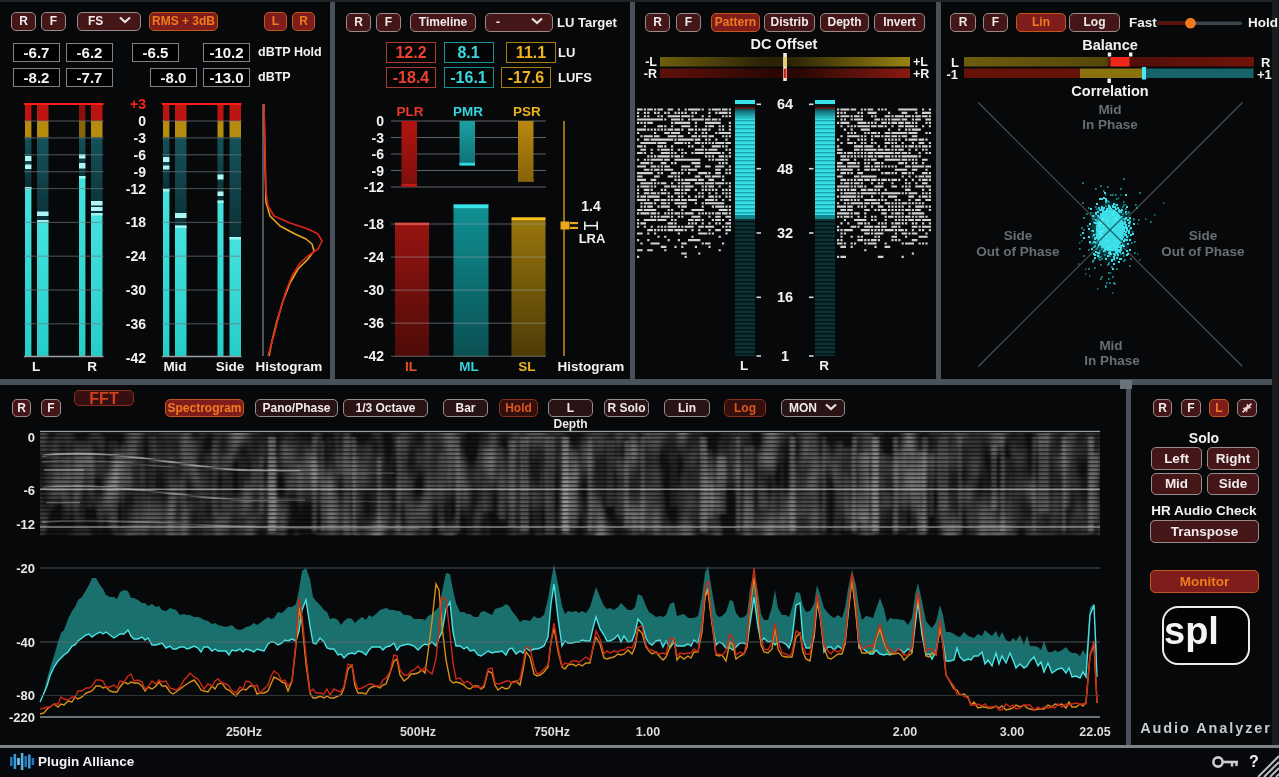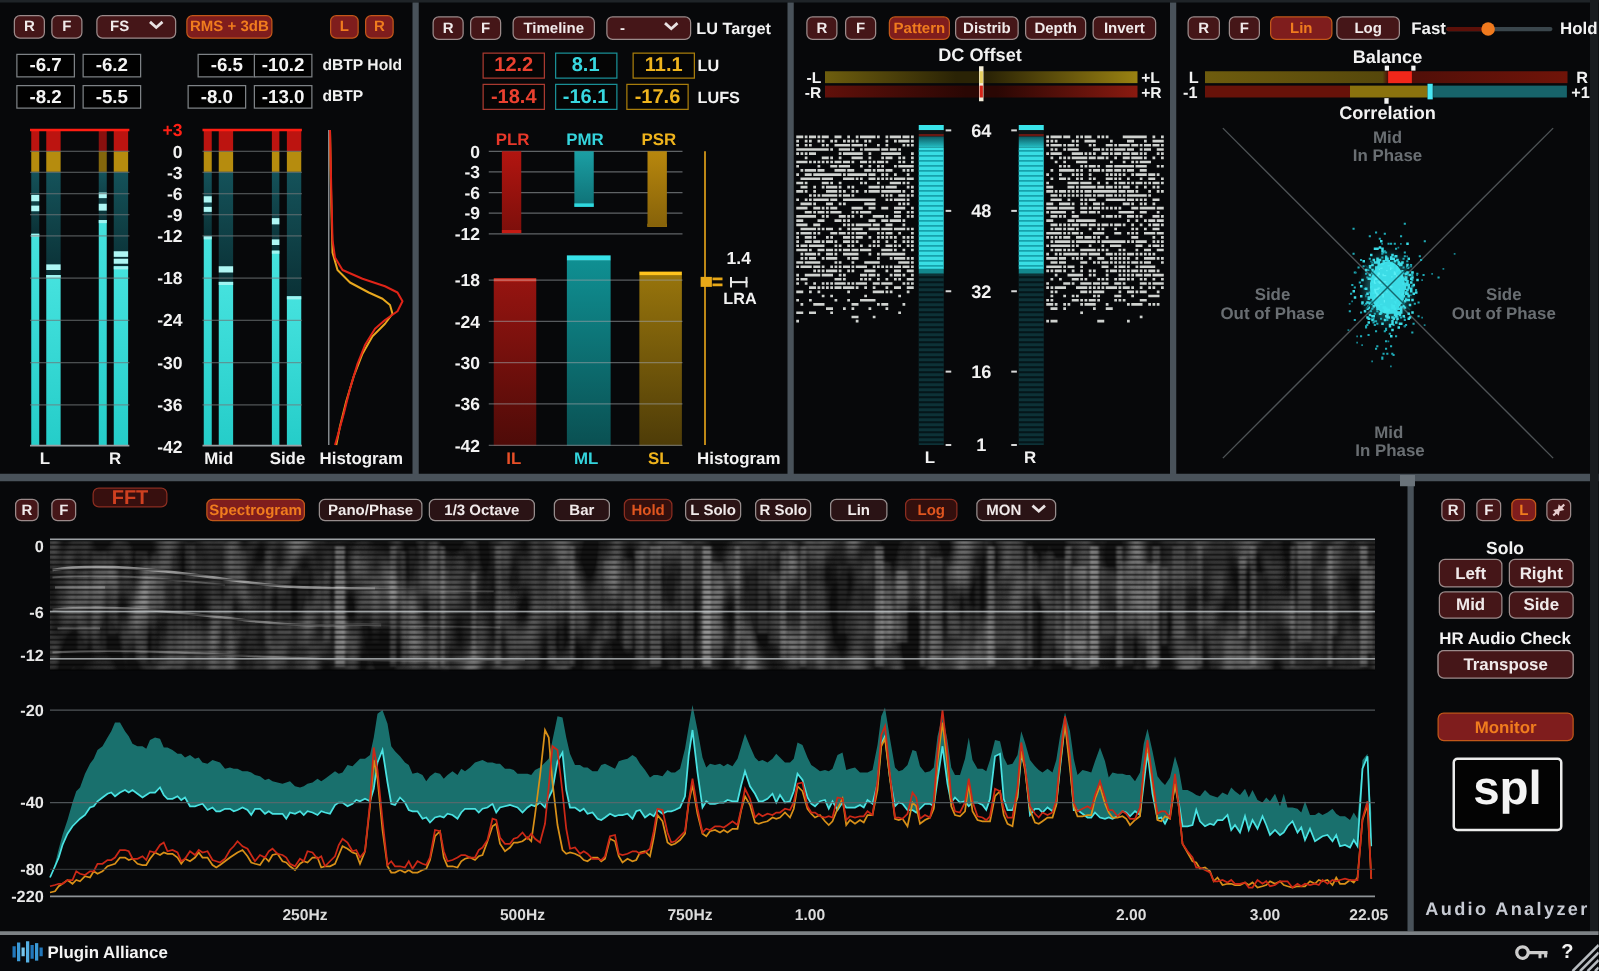--- a/index.html
+++ b/index.html
@@ -32,24 +32,24 @@
       <span style="float:left;margin-left:10px">FS</span>
       <span style="float:right;margin-right:8px"><svg width="14" height="8" viewBox="0 0 14 8" style="position:static;vertical-align:1px">
           <path d="M2 1.5 L7 6 L12 1.5" stroke="#e8e2e2" stroke-width="2.2" fill="none"></path>
         </svg></span>
     </div>
 <div class="btn or" style="left:149px;top:12px;width:69px;height:19px;line-height:17px;font-size:12px">RMS + 3dB</div>
 <div class="btn or" style="left:264px;top:12px;width:23px;height:19px;line-height:17px;font-size:12px">L</div>
 <div class="btn or" style="left:292px;top:12px;width:23px;height:19px;line-height:17px;font-size:12px">R</div>
 <div class="vb" style="left:13px;top:43px">-6.7</div>
 <div class="vb" style="left:66px;top:43px">-6.2</div>
-<div class="vb" style="left:158px;top:43px">-6.5</div>
+<div class="vb" style="left:132px;top:43px">-6.5</div>
 <div class="vb" style="left:203px;top:43px">-10.2</div>
 <div class="vb" style="left:13px;top:68px">-8.2</div>
-<div class="vb" style="left:66px;top:68px">-5.5</div>
+<div class="vb" style="left:66px;top:68px">-7.7</div>
 <div class="vb" style="left:150px;top:68px">-8.0</div>
 <div class="vb" style="left:203px;top:68px">-13.0</div>
 <div class="lb" style="left:258px;top:45px;font-size:12.5px;color:#f2f2f2">dBTP Hold</div>
 <div class="lb" style="left:258px;top:70px;font-size:12.5px;color:#f2f2f2">dBTP</div>
 <svg class="ab" style="left:0;top:0" width="330" height="378" viewBox="0 0 330 378">
       <defs>
         <linearGradient id="cyb" x1="0" y1="0" x2="0" y2="1">
           <stop offset="0" stop-color="#45e2de"></stop>
           <stop offset="1" stop-color="#25cdc9"></stop>
         </linearGradient>
@@ -599,21 +599,21 @@
       <line x1="1128" y1="212" x2="1092" y2="248" stroke="#0a4a50" stroke-width="1.2" opacity="0.8"></line>
     </svg>
 <div class="btn " style="left:12px;top:399px;width:19px;height:18px;line-height:16px;font-size:12px">R</div>
 <div class="btn " style="left:41px;top:399px;width:20px;height:18px;line-height:16px;font-size:12px">F</div>
 <div class="btn rd" style="left:74px;top:390px;width:60px;height:16px;line-height:16px;font-size:16px">FFT</div>
 <div class="btn or" style="left:165px;top:399px;width:79px;height:18px;line-height:16px;font-size:12px">Spectrogram</div>
 <div class="btn wg" style="left:255px;top:399px;width:83px;height:18px;line-height:16px;font-size:12px">Pano/Phase</div>
 <div class="btn wg" style="left:343px;top:399px;width:85px;height:18px;line-height:16px;font-size:12px">1/3 Octave</div>
 <div class="btn wg" style="left:443px;top:399px;width:45px;height:18px;line-height:16px;font-size:12px">Bar</div>
 <div class="btn ht" style="left:499px;top:399px;width:39px;height:18px;line-height:16px;font-size:12px">Hold</div>
-<div class="btn wg" style="left:548px;top:399px;width:45px;height:18px;line-height:16px;font-size:12px">L Solo</div>
+<div class="btn wg" style="left:548px;top:399px;width:45px;height:18px;line-height:16px;font-size:12px">L Depth</div>
 <div class="btn wg" style="left:604px;top:399px;width:45px;height:18px;line-height:16px;font-size:12px">R Solo</div>
 <div class="btn wg" style="left:664px;top:399px;width:46px;height:18px;line-height:16px;font-size:12px">Lin</div>
 <div class="btn ht" style="left:724px;top:399px;width:42px;height:18px;line-height:16px;font-size:12px">Log</div>
 <div class="btn wg" style="left:781px;top:399px;width:64px;height:18px;line-height:16px;font-size:12px">
       <span style="float:left;margin-left:7px">MON</span>
       <span style="float:right;margin-right:6px"><svg width="14" height="8" viewBox="0 0 14 8" style="position:static;vertical-align:1px">
           <path d="M2 1.5 L7 6 L12 1.5" stroke="#e8e2e2" stroke-width="2.2" fill="none"></path>
         </svg></span>
     </div>
 <svg class="ab" style="left:0;top:385px" width="1126" height="360" viewBox="0 385 1126 360">
@@ -798,21 +798,21 @@
       </svg></div>
 <div class="lb" style="left:1204px;top:430px;transform:translateX(-50%);font-size:14px;color:#f2f2f2">Solo</div>
 <div class="btn " style="left:1151px;top:447px;width:51px;height:23px;line-height:21px;font-size:13.5px">Left</div>
 <div class="btn " style="left:1207px;top:447px;width:52px;height:23px;line-height:21px;font-size:13.5px">Right</div>
 <div class="btn " style="left:1151px;top:473px;width:51px;height:22px;line-height:20px;font-size:13.5px">Mid</div>
 <div class="btn " style="left:1207px;top:473px;width:52px;height:22px;line-height:20px;font-size:13.5px">Side</div>
 <div class="lb" style="left:1204px;top:503px;transform:translateX(-50%);font-size:13.5px;color:#f2f2f2">HR Audio Check</div>
 <div class="btn " style="left:1150px;top:520px;width:109px;height:22px;line-height:20px;font-size:13.5px">Bandpass</div>
 <div class="btn " style="left:1150px;top:520px;width:109px;height:23px;line-height:21px;font-size:13.5px">Transpose</div>
 <div class="btn or" style="left:1150px;top:570px;width:109px;height:23px;line-height:21px;font-size:13.5px">Monitor</div>
-<div class="ab" style="left:1162px;top:606px;width:88px;height:59px;border:2.5px solid #ececec;border-radius:4px;background:#030303;color:#f4f4f4;font-weight:bold;font-size:38px;text-align:center;line-height:47px;font-family:'Liberation Sans',sans-serif">spl</div>
+<div class="ab" style="left:1162px;top:606px;width:88px;height:59px;border:2.5px solid #ececec;border-radius:16px;background:#030303;color:#f4f4f4;font-weight:bold;font-size:38px;line-height:47px;font-family:'Liberation Sans',sans-serif">spl</div>
 <div class="lb" style="left:1206px;top:720px;transform:translateX(-50%);font-size:14.5px;color:#c6cad2;letter-spacing:1.9px">Audio Analyzer</div>
 <svg class="ab" style="left:1212px;top:754px" width="28" height="16" viewBox="0 0 28 16">
 <circle cx="6" cy="8" r="4.6" fill="none" stroke="#cccccc" stroke-width="2.6"></circle>
 <line x1="10.5" y1="8" x2="26" y2="8" stroke="#cccccc" stroke-width="2.6"></line>
 <line x1="20" y1="8" x2="20" y2="12.5" stroke="#cccccc" stroke-width="2.4"></line>
 <line x1="24.5" y1="8" x2="24.5" y2="12" stroke="#cccccc" stroke-width="2.4"></line>
 </svg>
 <div class="lb" style="left:1249px;top:753px;font-size:16px;color:#f2f2f2">?</div>
 <svg class="ab" style="left:1256px;top:752px" width="23" height="25" viewBox="0 0 23 25">
 <g stroke="#b8bcc0" stroke-width="2">

